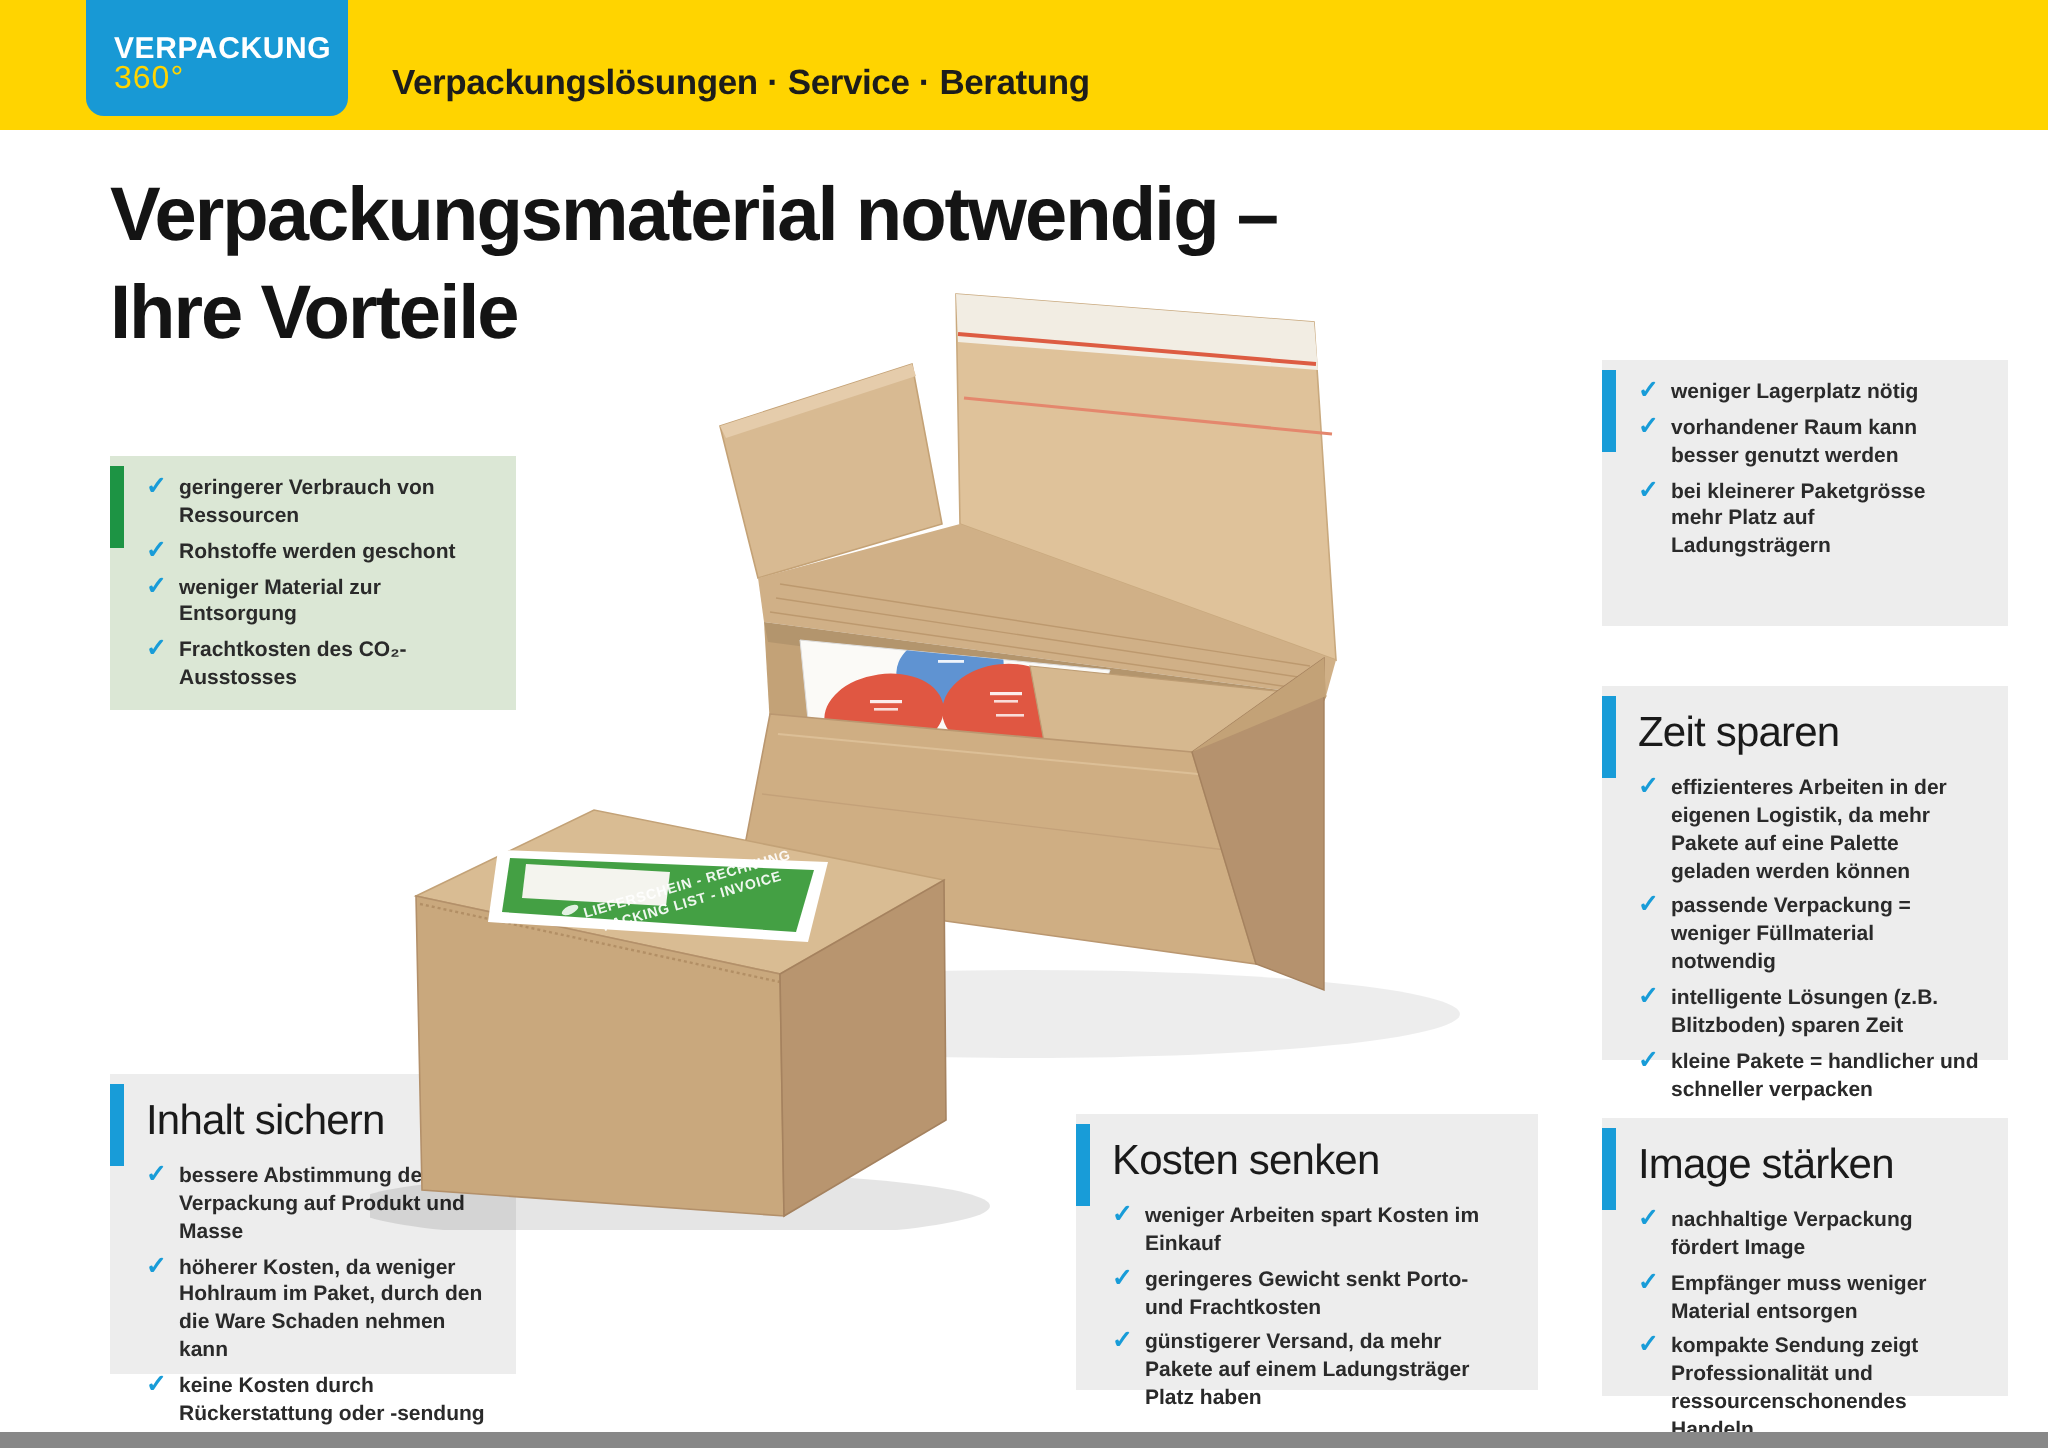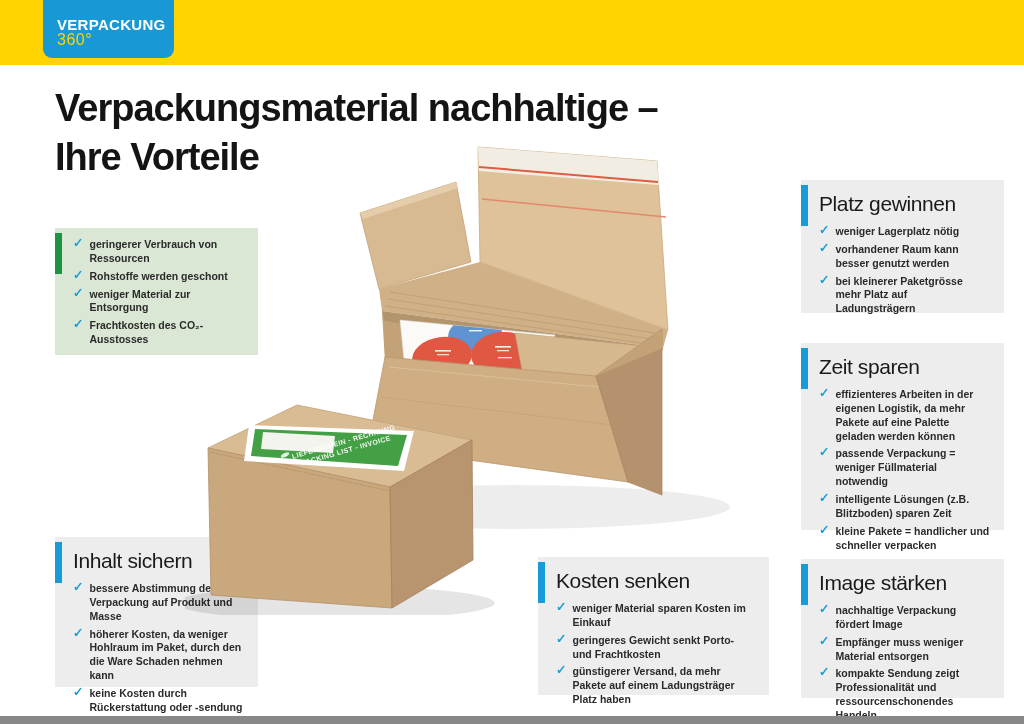--- a/index.html
+++ b/index.html
@@ -40,24 +40,25 @@
 </head>
 <body>
 
 <div class="page">
 
   <header class="header-bar">
     <div class="logo">
       <span class="logo-line1">VERPACKUNG</span>
       <span class="logo-line2">360°</span>
     </div>
+    <div class="tagline">Verpackungslösungen · Service · Beratung</div>
   </header>
 
   <h1 class="page-title">
-    <span>Verpackungsmaterial nachhaltige –</span><br>
+    <span>Verpackungsmaterial notwendig –</span><br>
     <span>Ihre Vorteile</span>
   </h1>
 
   <section class="infobox box-umwelt">
     <span class="accent" style="background:#1d9444"></span>
     <ul>
         <li>
           <span class="check">✓</span>
           <span>geringerer Verbrauch von Ressourcen</span>
         </li>
@@ -94,36 +95,35 @@
         </li>
       </ul>
   </section>
 
   <section class="infobox box-kosten">
     <span class="accent" style="background:#189cd8"></span>
     <h2>Kosten senken</h2>
     <ul>
         <li>
           <span class="check">✓</span>
-          <span>weniger Material sparen Kosten im Einkauf</span>
+          <span>weniger Arbeiten spart Kosten im Einkauf</span>
         </li>
         <li>
           <span class="check">✓</span>
           <span>geringeres Gewicht senkt Porto- und Frachtkosten</span>
         </li>
         <li>
           <span class="check">✓</span>
           <span>günstigerer Versand, da mehr Pakete auf einem Ladungsträger Platz haben</span>
         </li>
       </ul>
   </section>
 
   <section class="infobox box-platz">
     <span class="accent" style="background:#189cd8"></span>
-    <h2>Platz gewinnen</h2>
     <ul>
         <li>
           <span class="check">✓</span>
           <span>weniger Lagerplatz nötig</span>
         </li>
         <li>
           <span class="check">✓</span>
           <span>vorhandener Raum kann besser genutzt werden</span>
         </li>
         <li>

